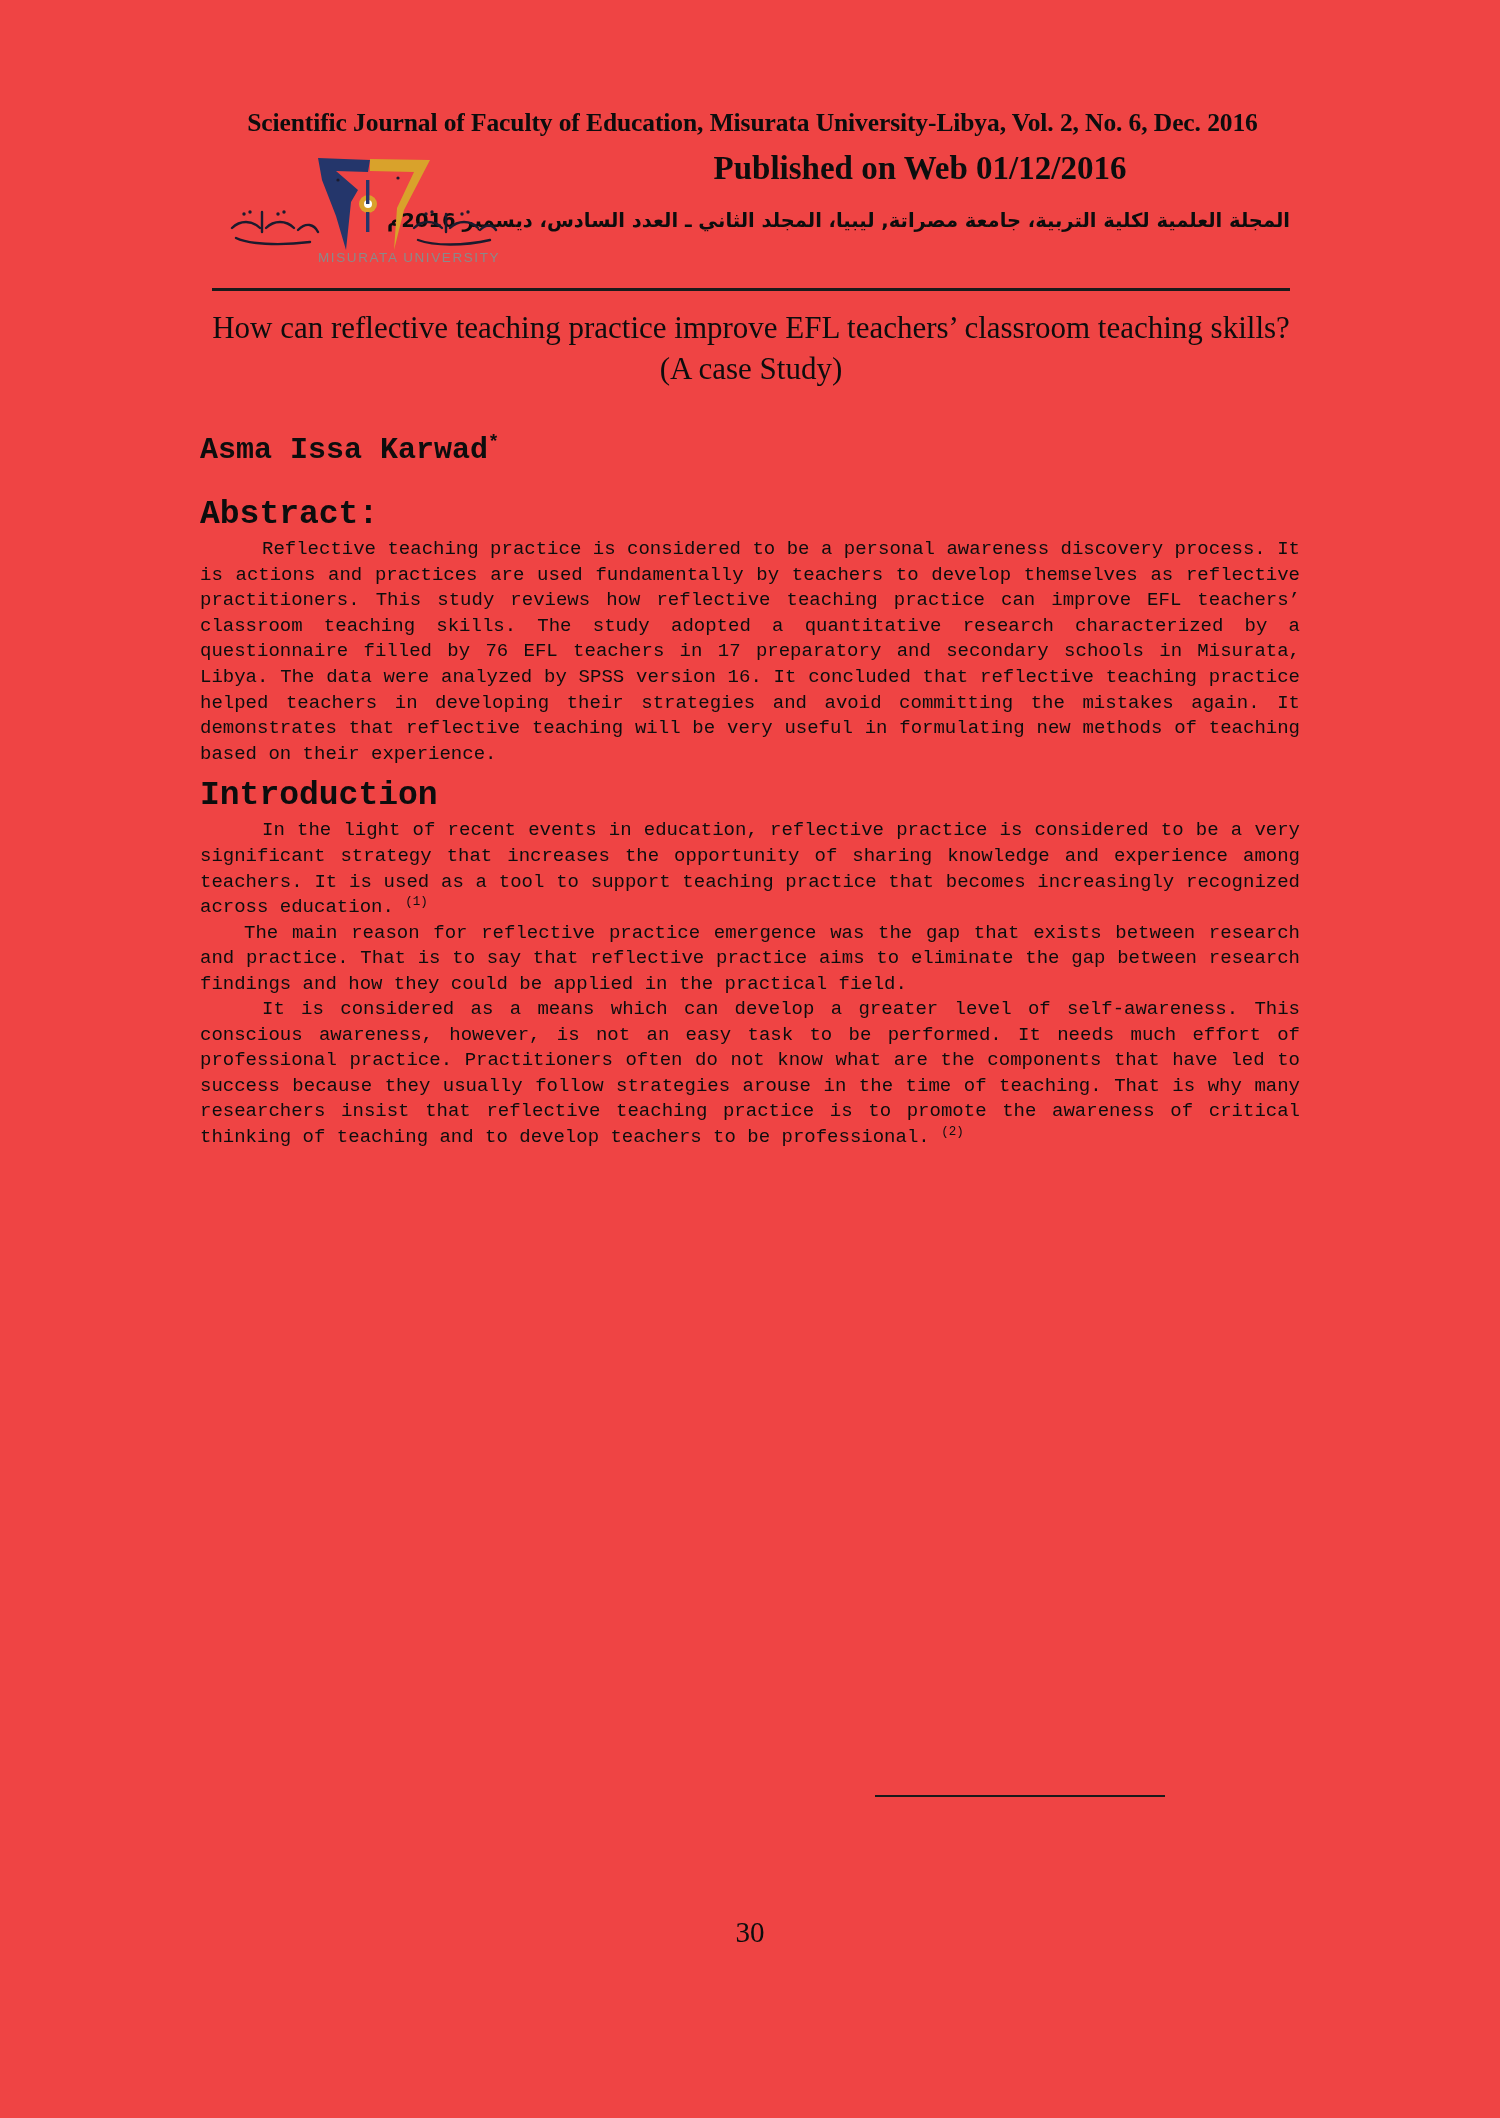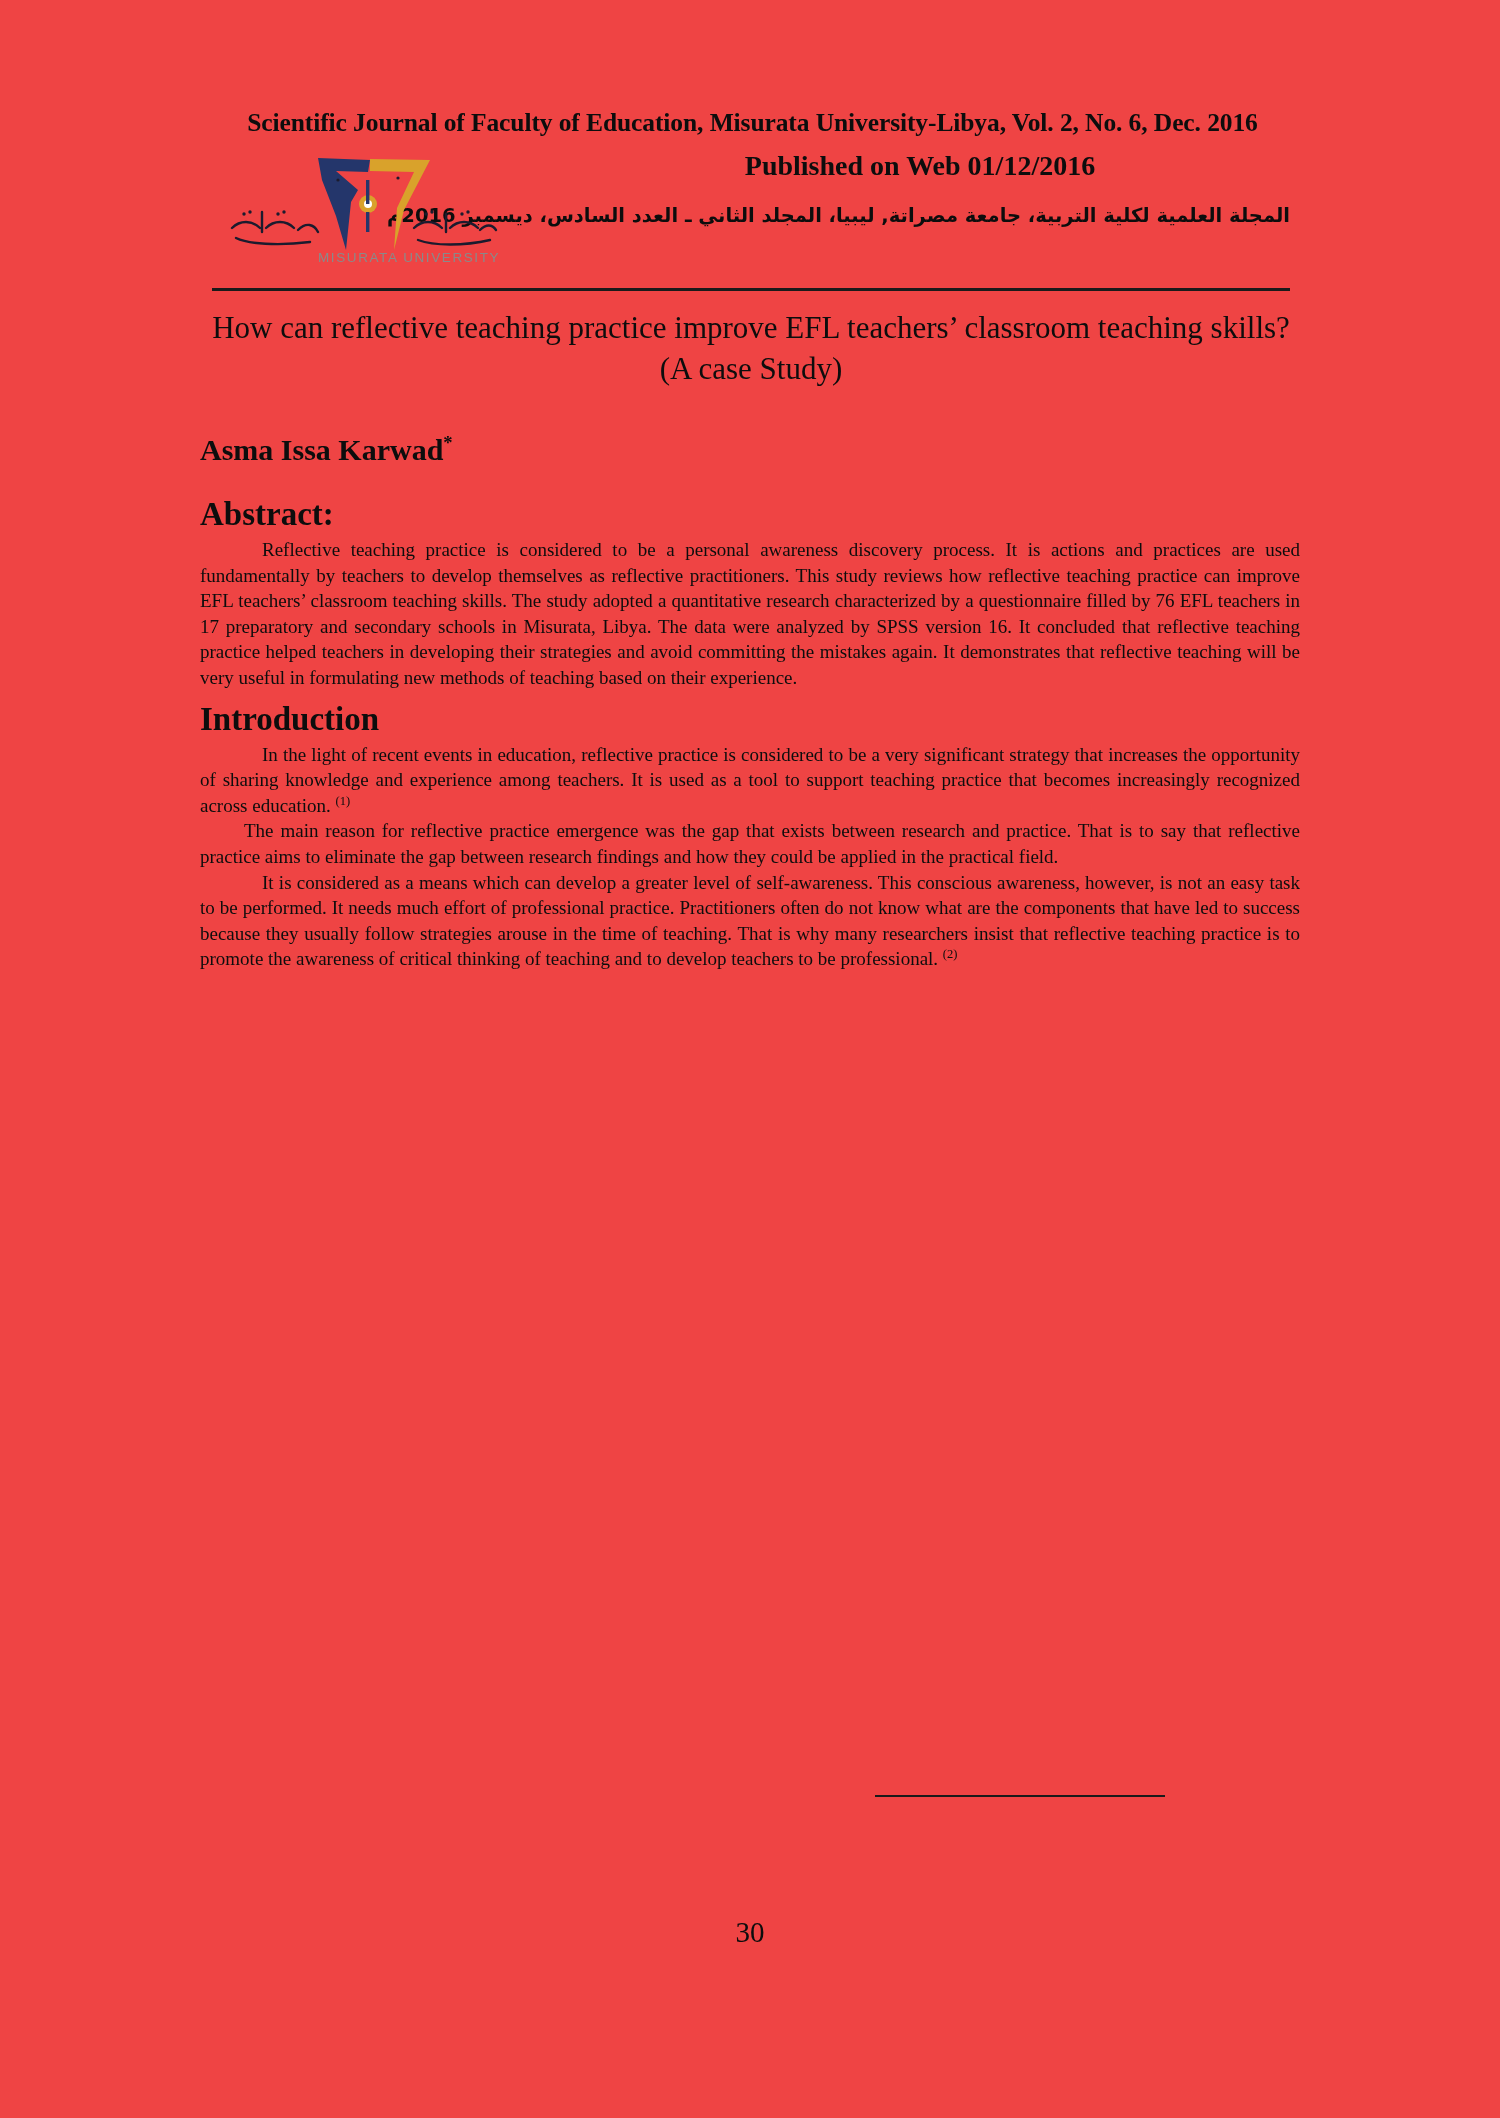--- a/index.html
+++ b/index.html
@@ -38,21 +38,21 @@
   }
   .header-right-block {
     position: absolute;
     left: 335px;
     top: 42px;
     width: 740px;
     text-align: center;
   }
   .published-line {
     font-weight: bold;
-    font-size: 28px;
+    font-size: 33px;
     white-space: nowrap;
     font-family: Liberation Serif, serif;
   }
   .arabic-header {
     margin-top: 22px;
     font-family: "DejaVu Sans", "Liberation Sans", sans-serif;
     font-weight: bold;
     font-size: 19.5px;
     direction: rtl;
     unicode-bidi: isolate;
@@ -91,20 +91,21 @@
     font-size: 31px;
     line-height: 1.32;
   }
 
   
   .col {
     position: absolute;
     left: 200px;
     top: 432px;
     width: 1100px;
+    font-family: Liberation Mono, monospace;
   }
 
   .author {
     font-weight: bold;
     font-size: 30px;
     margin: 0 0 26px 0;
     line-height: 1.2;
   }
   .author sup { font-size: 0.62em; vertical-align: super; font-weight: bold; }
 

